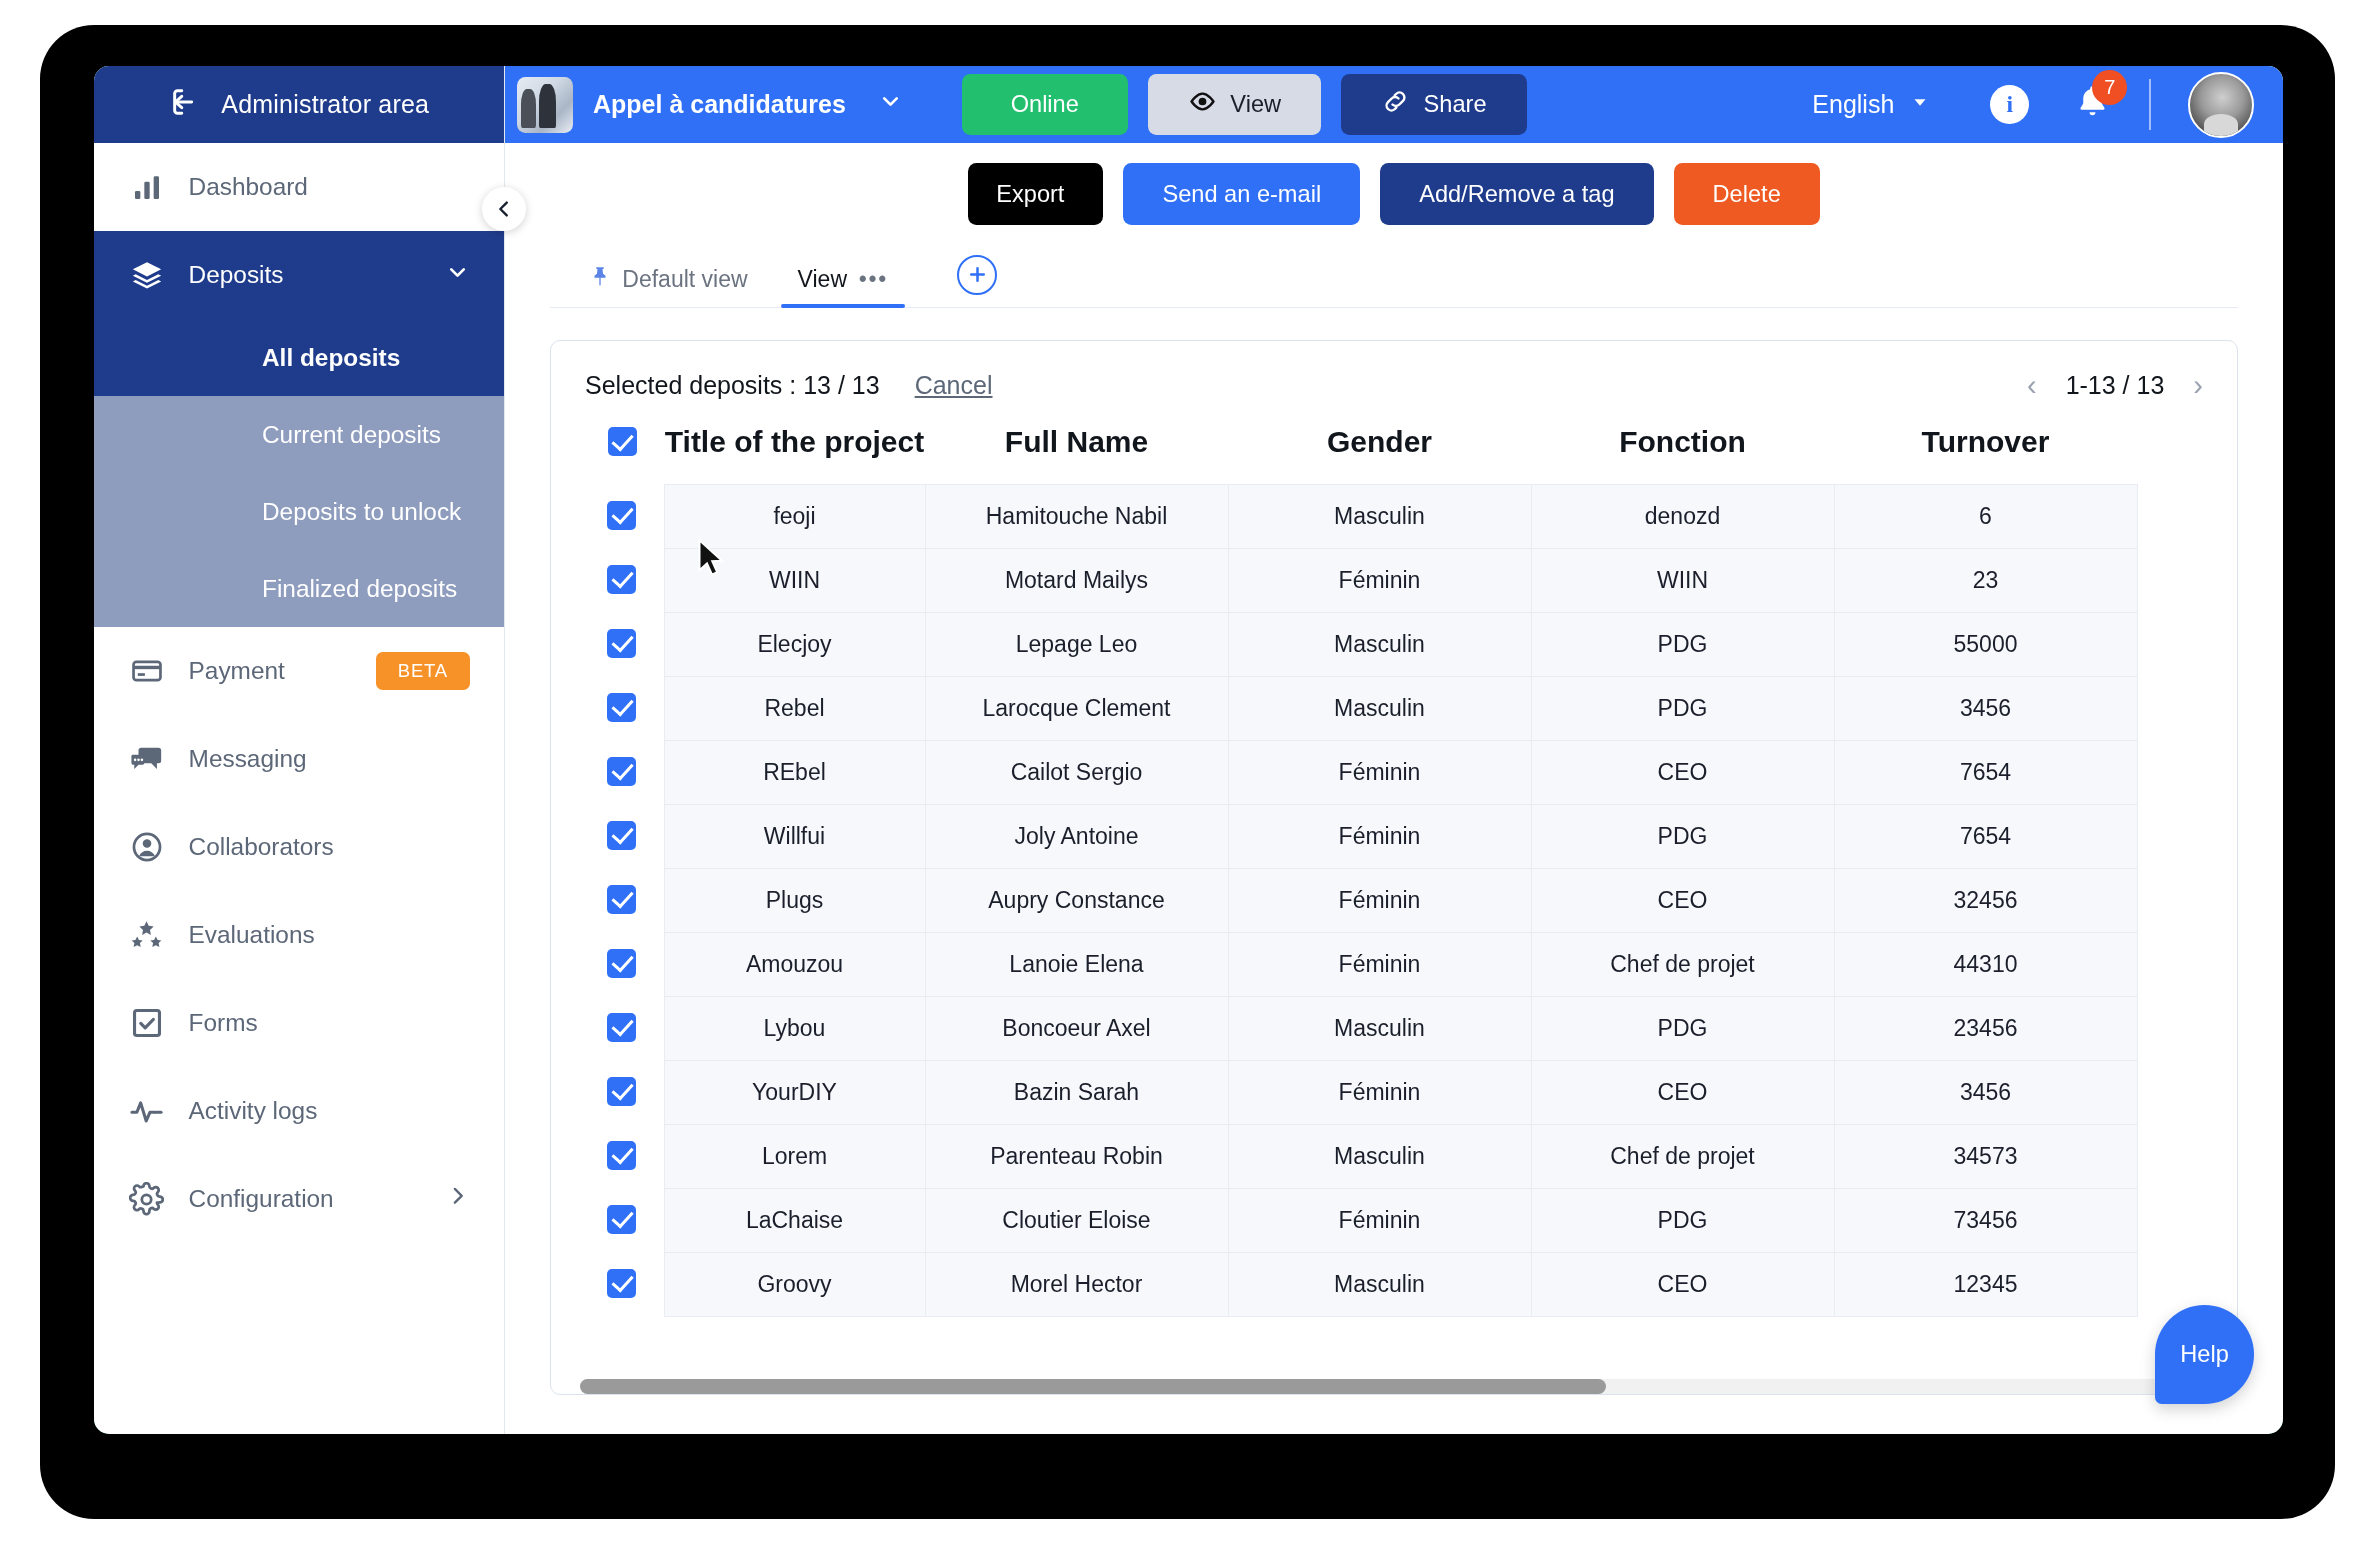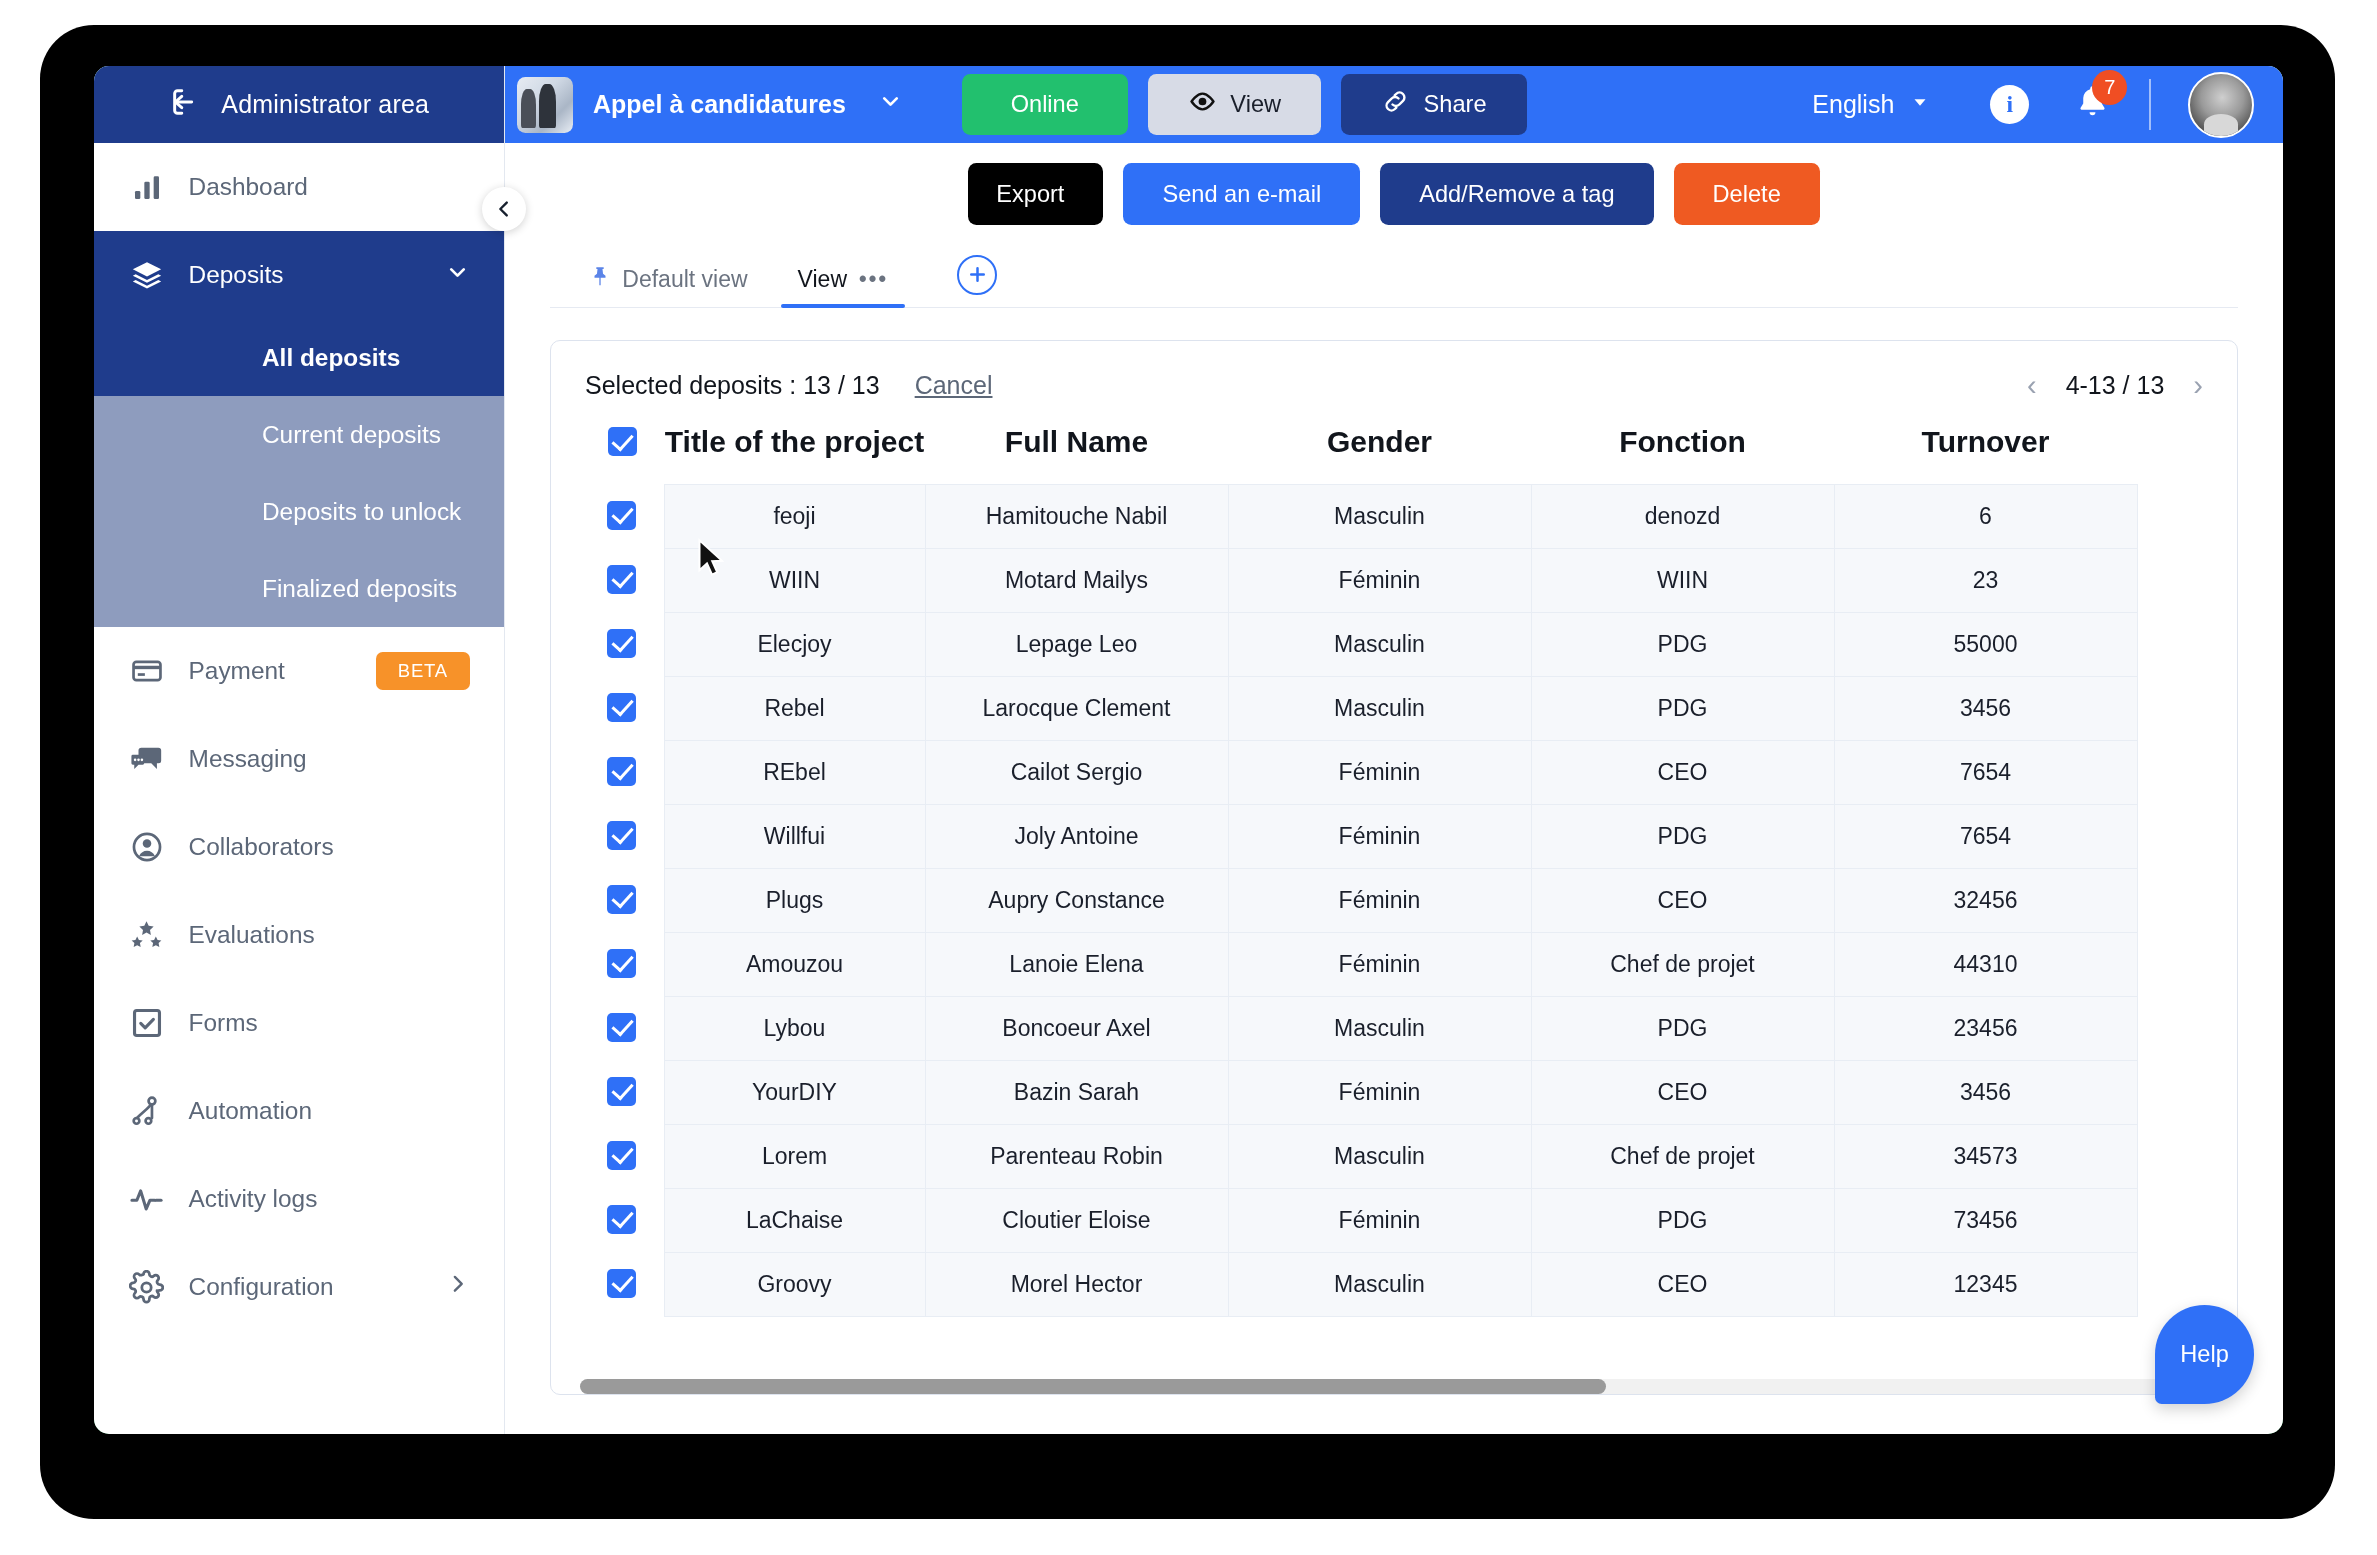--- a/index.html
+++ b/index.html
@@ -415,32 +415,20 @@
     <div class="nav-item">
       <span class="ico">
         <svg width="34" height="34" viewBox="0 0 24 24" fill="none" stroke="#5c6778" stroke-width="2.2" stroke-linecap="round" stroke-linejoin="round">
             <rect x="3.2" y="3.2" width="17.6" height="17.6" rx="1.6"></rect>
             <path d="M7.6 12.3l3.1 3.1 5.8-6"></path>
           </svg>
       </span>
       <span class="txt">Forms</span>
     </div>
 
-    <div class="nav-item">
-      <span class="ico">
-        <svg width="34" height="34" viewBox="0 0 24 24" fill="none" stroke="#5c6778" stroke-width="1.9" stroke-linecap="round">
-            <circle cx="15.5" cy="5" r="2.4"></circle>
-            <circle cx="4.6" cy="19" r="2"></circle>
-            <circle cx="13" cy="19" r="2"></circle>
-            <path d="M15.5 7.4V17"></path>
-            <path d="M14 8.4C11.5 11.4 8 13.6 5.3 16.6"></path>
-          </svg>
-      </span>
-      <span class="txt">Automation</span>
-    </div>
 
     <div class="nav-item">
       <span class="ico">
         <svg width="35" height="35" viewBox="0 0 24 24" fill="none" stroke="#5c6778" stroke-width="2.1" stroke-linecap="round" stroke-linejoin="round">
             <path d="M2 12.5h3.4l2.6-6.4 3.8 12.4 2.6-6h3.2"></path>
             <path d="M18.4 12.5H22"></path>
           </svg>
       </span>
       <span class="txt">Activity logs</span>
     </div>
@@ -548,21 +536,21 @@
     </div>
 
     <div class="content-wrap">
       <div class="card">
 
         <div class="card-head">
           <span class="sel-text">Selected deposits : 13 / 13</span>
           <span class="cancel-link">Cancel</span>
           <div class="pager">
             <span class="arr">‹</span>
-            <span>4-13 / 13</span>
+            <span>1-13 / 13</span>
             <span class="arr">›</span>
           </div>
         </div>
 
         <div class="tbl-scroll">
           <table>
             <thead>
               <tr>
                 <th>
                   <span class="cb"></span>

